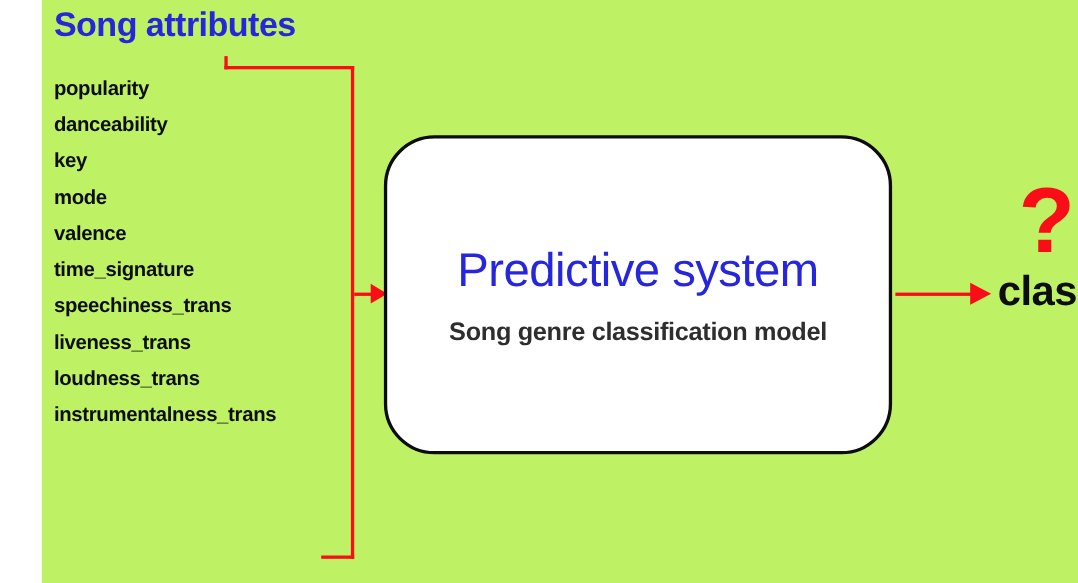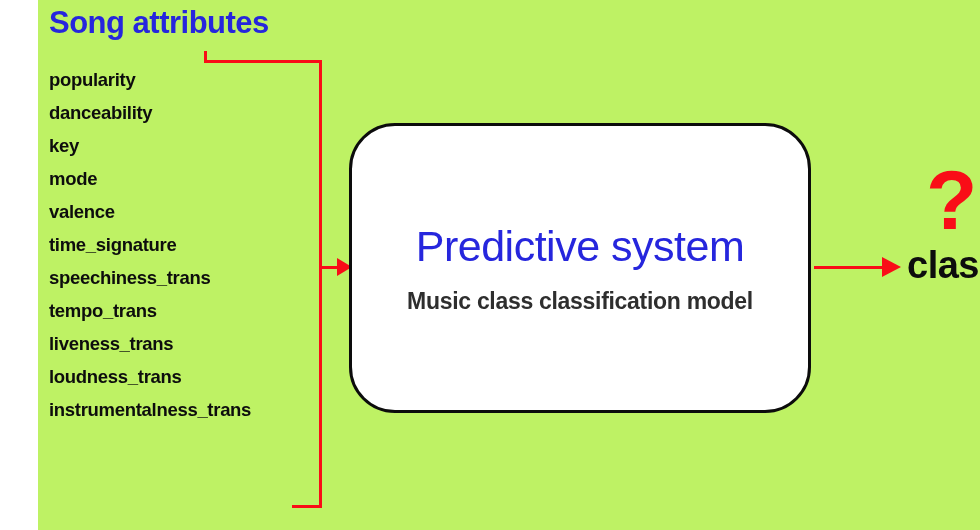--- a/index.html
+++ b/index.html
@@ -102,37 +102,36 @@
   <div class="title">Song attributes</div>
 
   <div class="attr-list">
       <div class="attr-item">popularity</div>
       <div class="attr-item">danceability</div>
       <div class="attr-item">key</div>
       <div class="attr-item">mode</div>
       <div class="attr-item">valence</div>
       <div class="attr-item">time_signature</div>
       <div class="attr-item">speechiness_trans</div>
-      <div class="attr-item">tempo_trans</div>
       <div class="attr-item">liveness_trans</div>
       <div class="attr-item">loudness_trans</div>
       <div class="attr-item">instrumentalness_trans</div>
     </div>
 
   <div class="rl stub"></div>
   <div class="rl top-h"></div>
   <div class="rl vert"></div>
   <div class="rl bot-h"></div>
 
   <div class="rl in-arrow-line"></div>
   <div class="tri in-arrow-head"></div>
 
   <div class="box">
     <div class="box-title">Predictive system</div>
-    <div class="box-subtitle">Music class classification model</div>
+    <div class="box-subtitle">Song genre classification model</div>
   </div>
 
   <div class="rl out-arrow-line"></div>
   <div class="tri out-arrow-head"></div>
 
   <div class="qmark">?</div>
 
   <div class="class-label">class</div>
 
 </div>

